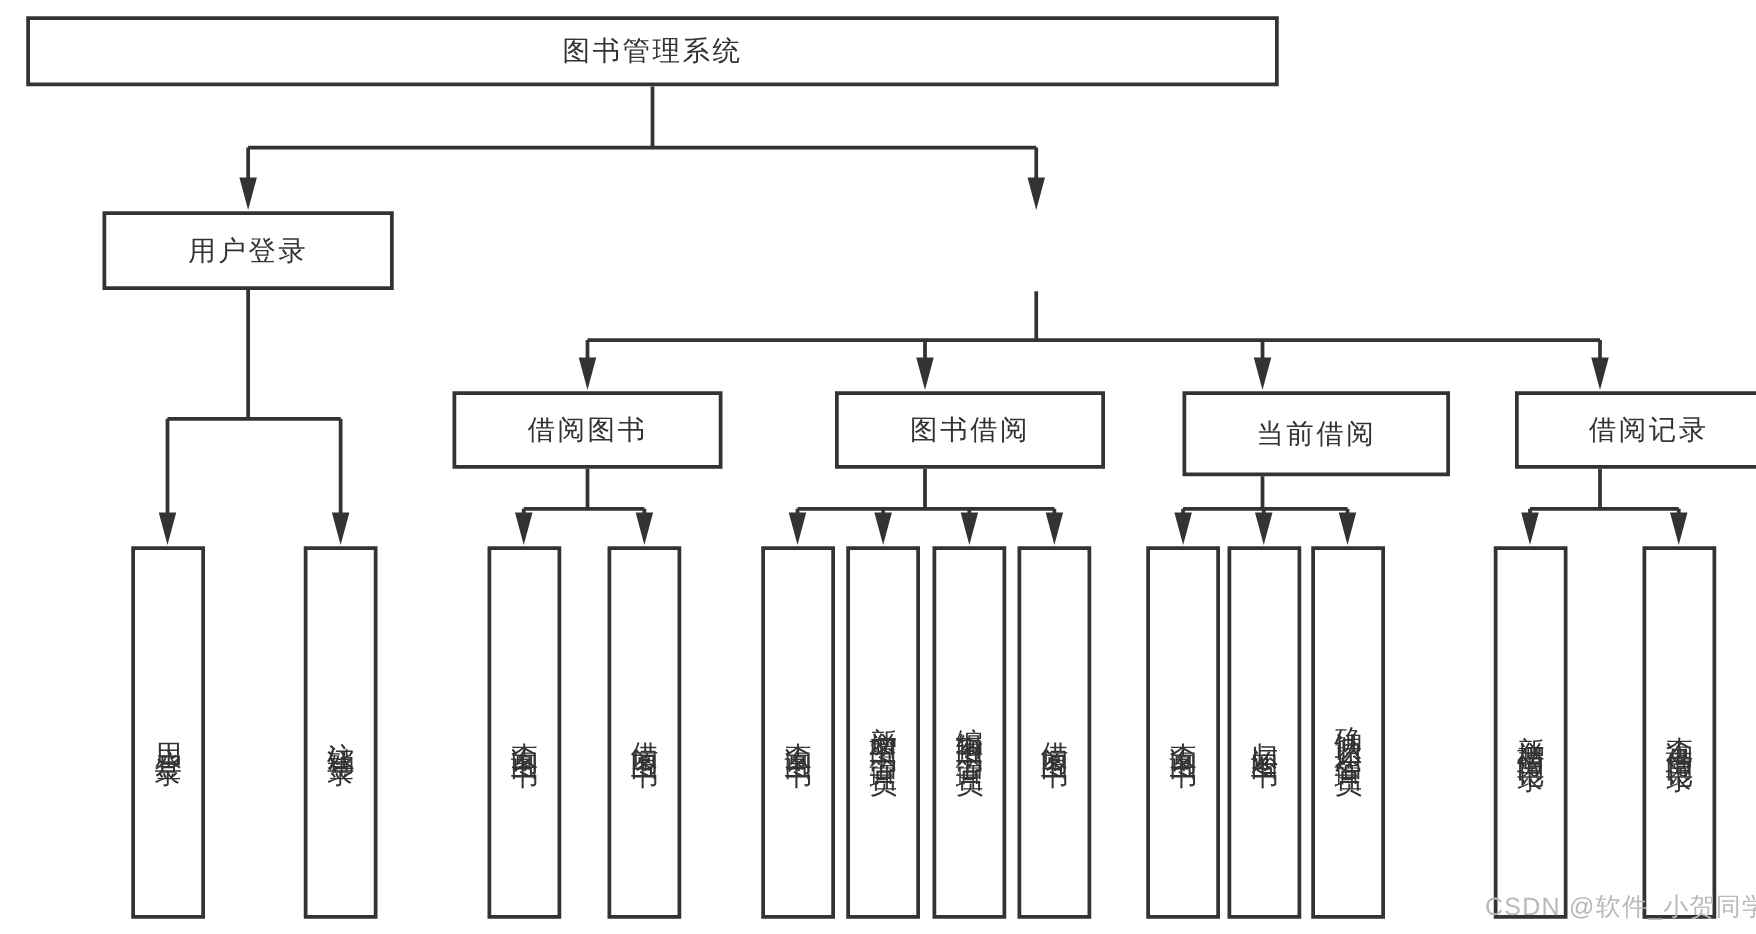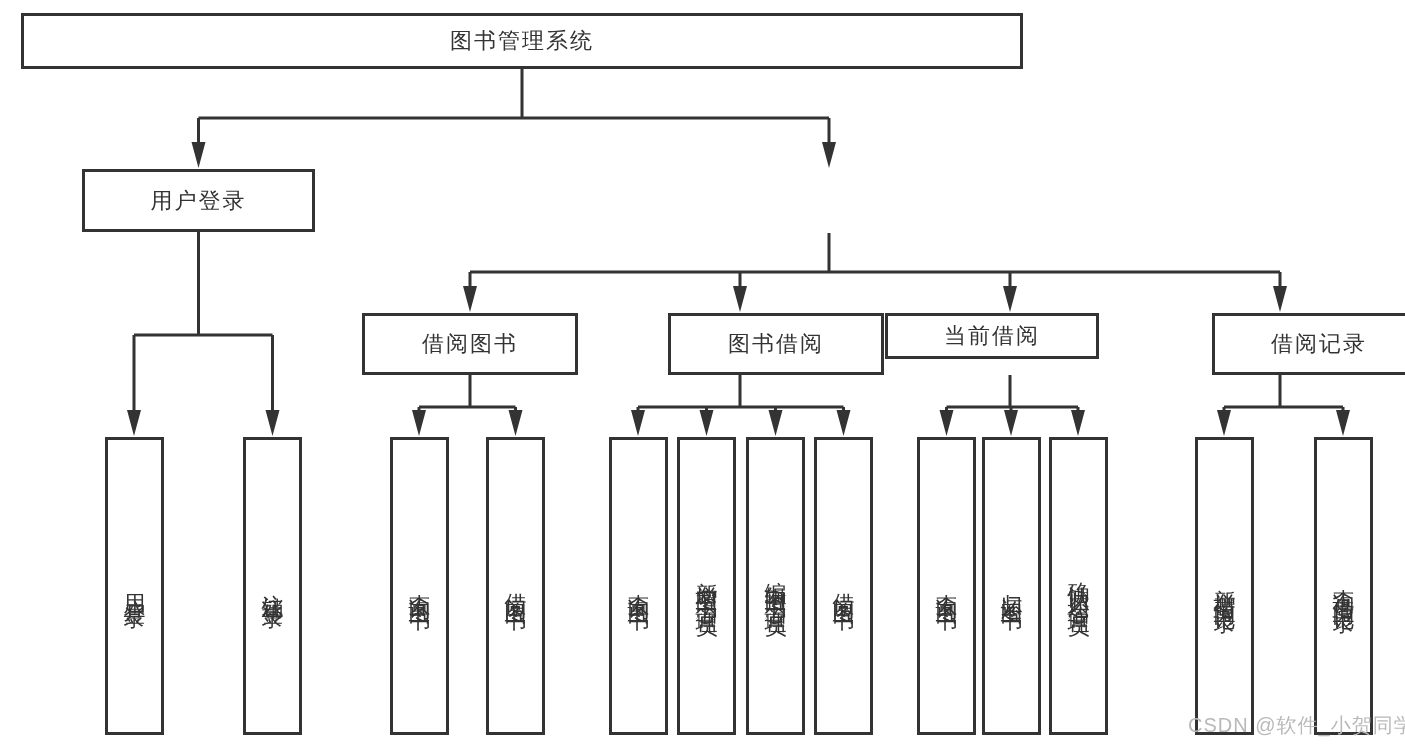--- a/index.html
+++ b/index.html
@@ -88,21 +88,21 @@
       M1071 410 L1085 410 L1078 436 Z
       M1217 410 L1231 410 L1224 436 Z     M1336 410 L1350 410 L1343 436 Z"></path>
   </svg>
 
   <div class="node" style="left:21px; top:13px; width:1002px; height:56px;">图书管理系统</div>
 
   <div class="node" style="left:82px; top:169px; width:233px; height:63px;">用户登录</div>
 
   <div class="node" style="left:362px; top:313px; width:216px; height:62px;">借阅图书</div>
   <div class="node" style="left:632px; top:313px; width:216px; height:62px;margin-left:36px;">图书借阅</div>
-  <div class="node" style="left:885px; top:313px; width:214px; height:46px;">当前借阅</div>
+  <div class="node" style="left:946px; top:313px; width:214px; height:68px;">当前借阅</div>
   <div class="node" style="left:1173px; top:313px; width:214px; height:62px;margin-left:39px;">借阅记录</div>
 
   <div class="leaf" style="left:105px;">
     <span class="vtext">用户登录</span>
   </div>
   <div class="leaf" style="left:243px;">
     <span class="vtext">注销登录</span>
   </div>
 
   <div class="leaf" style="left:390px;">

